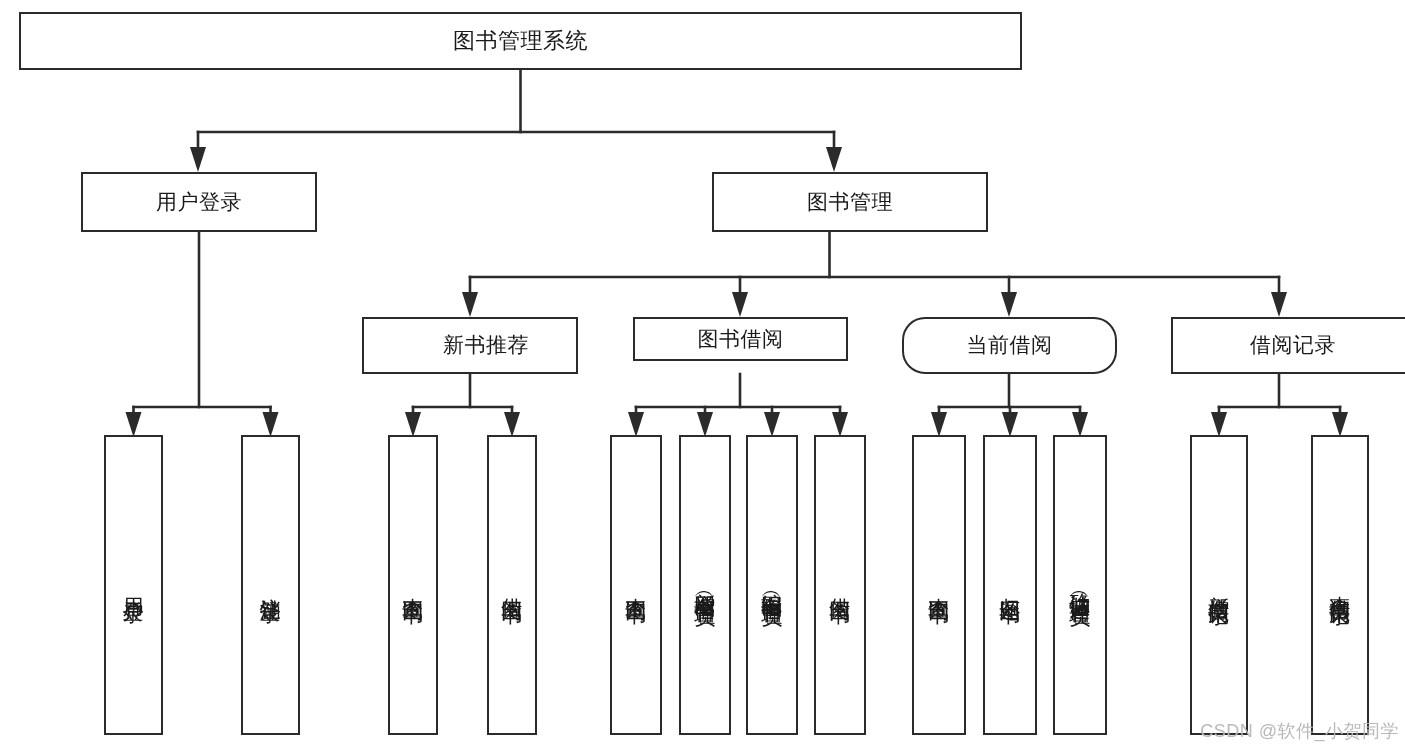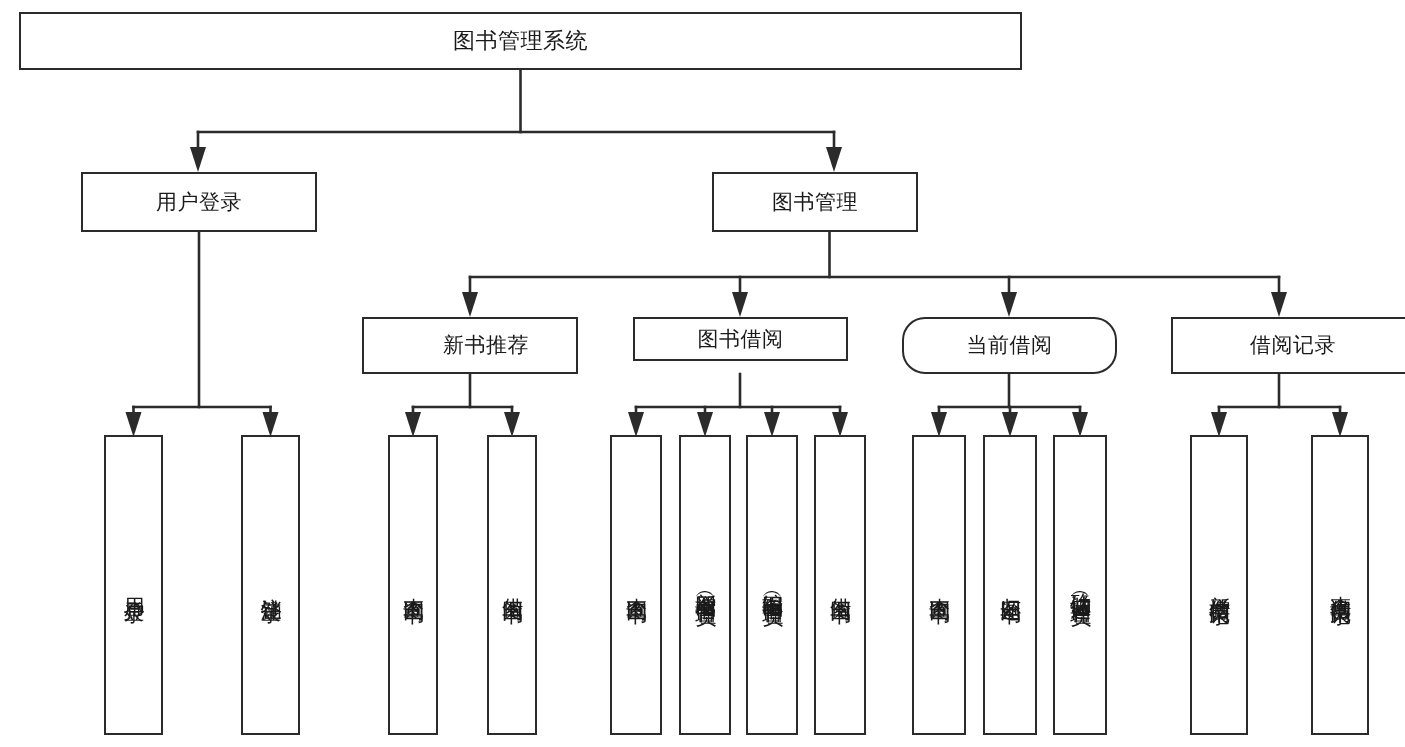--- a/index.html
+++ b/index.html
@@ -38,21 +38,20 @@
     align-items: center;
     justify-content: center;
     color: #1a1a1a;
   }
   .node-label {
     display: block;
     text-align: left;
     line-height: 1.18;
     letter-spacing: 0.5px;
     white-space: nowrap;
-    font-family: Liberation Serif, serif;
   }
   .node-h .node-label {
     font-size: 21px;
   }
   .node-root .node-label {
     font-size: 22px;
   }
   .node-v {
     padding: 6px 0;
   }
@@ -133,21 +132,21 @@
       <polygon points="1211,412 1227,412 1219,437" fill="#2b2b2b"></polygon>
       <polygon points="1332,412 1348,412 1340,437" fill="#2b2b2b"></polygon>
     </svg>
   <div id="nodes-layer">
       <div class="node-box node-h node-root" style="left: 19px; top: 12px; width: 1003px; height: 58px;">
         <span class="node-label">图书管理系统</span>
       </div>
       <div class="node-box node-h" style="left: 81px; top: 172px; width: 236px; height: 60px;">
         <span class="node-label">用户登录</span>
       </div>
-      <div class="node-box node-h" style="left: 712px; top: 172px; width: 206px; height: 60px;">
+      <div class="node-box node-h" style="left: 712px; top: 172px; width: 276px; height: 60px;">
         <span class="node-label">图书管理</span>
       </div>
       <div class="node-box node-h" style="left: 362px; top: 317px; width: 216px; height: 57px; padding-left: 32px;">
         <span class="node-label">新书推荐</span>
       </div>
       <div class="node-box node-h" style="left: 633px; top: 317px; width: 215px; height: 44px;">
         <span class="node-label">图书借阅</span>
       </div>
       <div class="node-box node-h" style="left: 902px; top: 317px; width: 215px; height: 57px; border-radius: 23px;">
         <span class="node-label">当前借阅</span>
@@ -188,13 +187,14 @@
       <div class="node-box node-v" style="left: 1053px; top: 435px; width: 54px; height: 300px;">
         <span class="node-label">确认归还（管理员）</span>
       </div>
       <div class="node-box node-v" style="left: 1190px; top: 435px; width: 58px; height: 300px;">
         <span class="node-label">新增借阅记录</span>
       </div>
       <div class="node-box node-v" style="left: 1311px; top: 435px; width: 58px; height: 300px;">
         <span class="node-label">查询借阅记录</span>
       </div>
     </div>
+  <div id="watermark">CSDN @软件_小贺同学</div>
 </div>
 
 </body></html>

